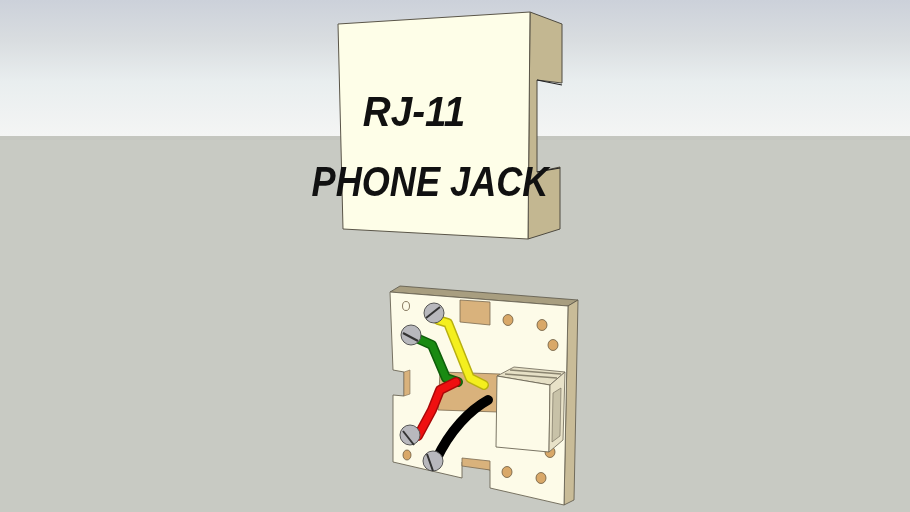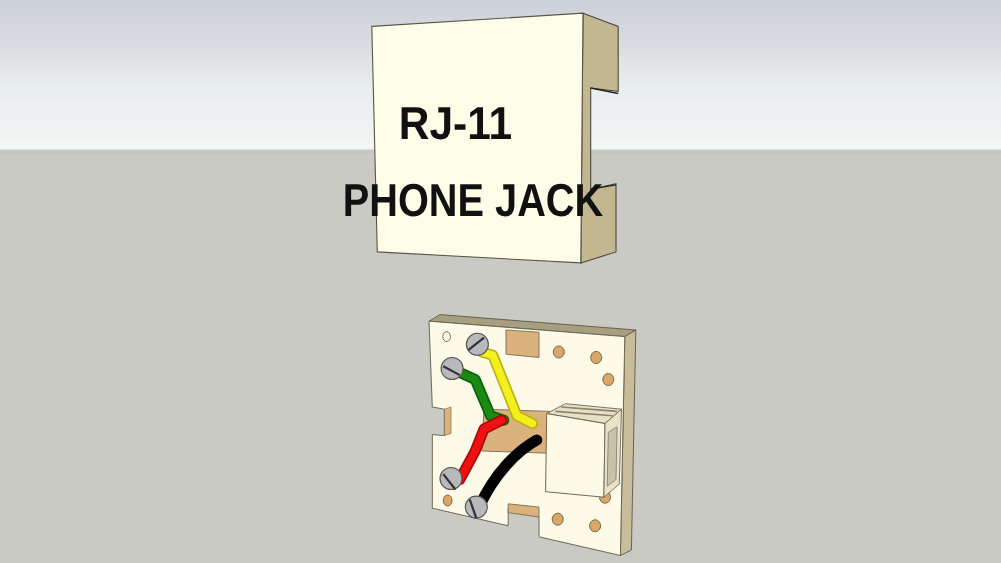--- a/index.html
+++ b/index.html
@@ -1,17 +1,17 @@
 <!DOCTYPE html>
 <html><head>
   <meta charset="utf-8">
   <style>
     html, body { margin: 0; padding: 0; }
     body { width: 910px; height: 512px; overflow: hidden; position: relative; font-family: "Liberation Sans", sans-serif; }
-    #scene { position: absolute; left: 0; top: 0; width: 910px; height: 496px; }
+    #scene { position: absolute; left: 0; top: 0; width: 910px; height: 496px; font-style: italic; }
     .sky { position: absolute; left: 0; top: 0; width: 910px; height: 137px;
            background: linear-gradient(to bottom, #ccd1da 0%, #d9dde0 30%, #e9eeef 60%, #f4f5f4 100%); }
     .ground { position: absolute; left: 0; top: 137px; width: 910px; height: 375px; background: #c8cac3; }
     .horizon { position: absolute; left: 0; top: 136px; width: 910px; height: 4px; background: #c4c6bf; }
     svg { position: absolute; left: 0; top: 0; }
     .label-text { font-family: "Liberation Sans", sans-serif; font-weight: 700; fill: #111; }
   </style>
 </head>
 <body>
 

